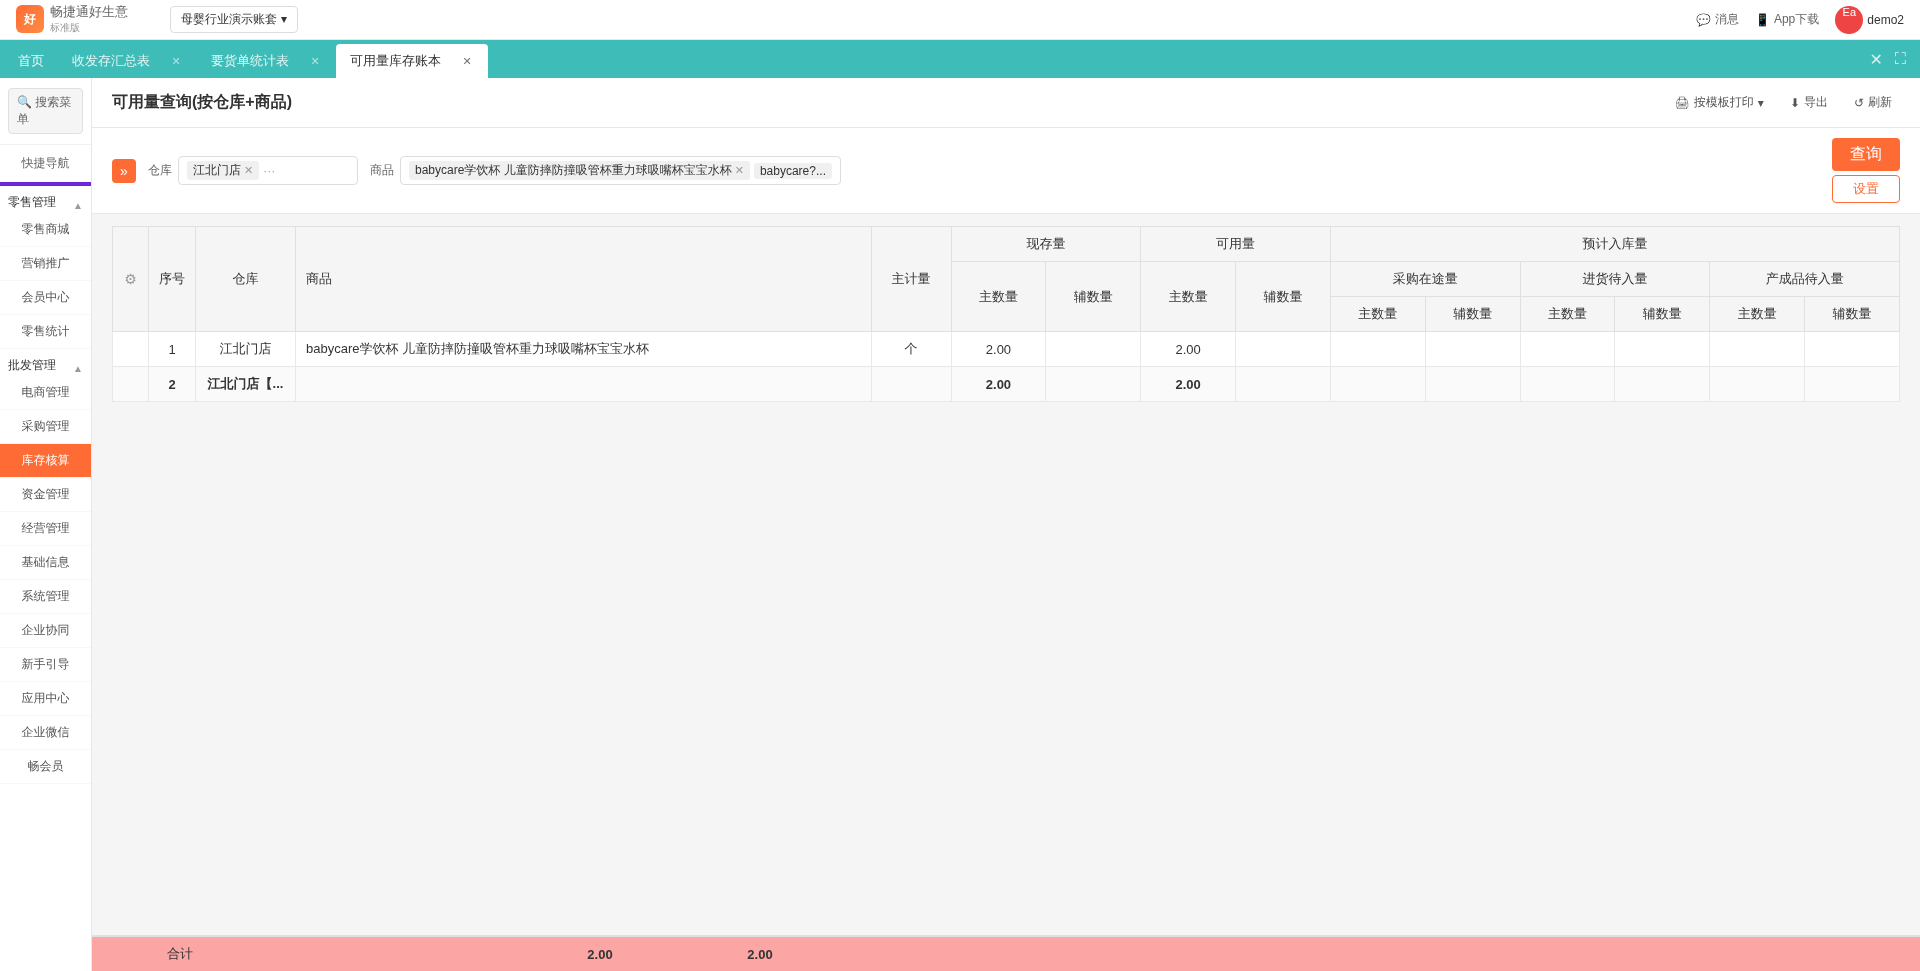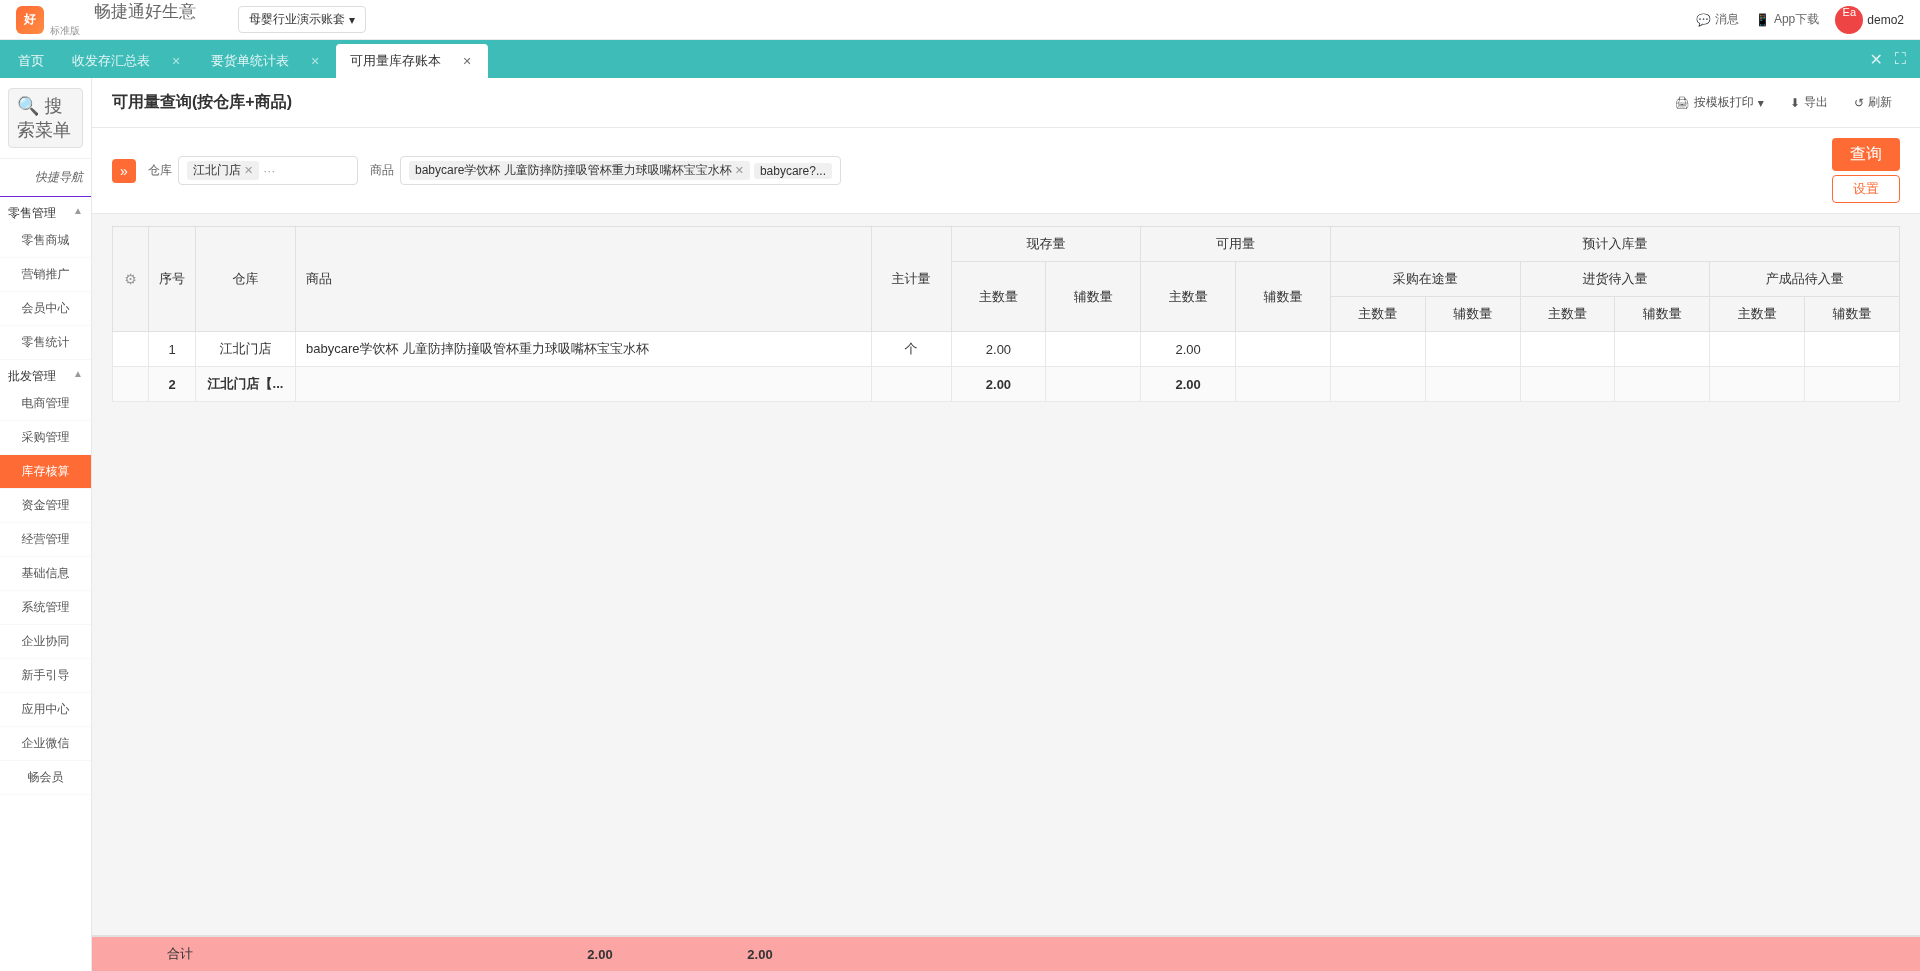--- a/index.html
+++ b/index.html
@@ -12,21 +12,21 @@
       border-bottom: 1px solid #e8e8e8;
       display: flex;
       align-items: center;
       padding: 0 16px;
       justify-content: space-between;
       flex-shrink: 0;
     }
     .top-header-left { display: flex; align-items: center; gap: 12px; }
     .logo-area { display: flex; align-items: center; gap: 6px; }
     .logo-icon { width: 28px; height: 28px; background: linear-gradient(135deg, #ff6b35, #ff8c42); border-radius: 6px; display: flex; align-items: center; justify-content: center; color: white; font-size: 12px; font-weight: bold; }
-    .logo-text { font-size: 17px; color: #666; line-height: 1.3; margin-left: 44px; }
+    .logo-text { font-size: 13px; color: #666; line-height: 1.3; }
     .logo-sub { font-size: 10px; color: #999; }
     .tenant-selector { display: flex; align-items: center; gap: 4px; border: 1px solid #ddd; border-radius: 4px; padding: 4px 10px; cursor: pointer; font-size: 12px; color: #333; background: #fff; margin-left: 30px; }
     .top-header-right { display: flex; align-items: center; gap: 16px; }
     .header-btn { display: flex; align-items: center; gap: 4px; font-size: 12px; color: #666; cursor: pointer; }
     .user-avatar { width: 28px; height: 28px; border-radius: 50%; background: #ef4444; display: flex; align-items: flex-start; justify-content: center; color: white; font-size: 11px; }
     .user-name { font-size: 12px; color: #333; cursor: pointer; }
 
     
     .tab-bar {
       height: 38px;
@@ -91,38 +91,37 @@
     .sidebar-search {
       padding: 10px 8px;
       border-bottom: 1px solid #f0f0f0;
     }
     .sidebar-search-btn {
       width: 100%;
       background: #f5f5f5;
       border: 1px solid #e0e0e0;
       border-radius: 4px;
       padding: 5px 8px;
-      font-size: 18px;
+      font-size: 12px;
       color: #666;
       cursor: pointer;
       text-align: left;
     }
     .sidebar-nav-item {
       padding: 10px 8px;
       font-size: 12px;
       color: #666;
       cursor: pointer;
-      border-bottom: 1px solid #6d28d9;
-      text-align: right;
-      font-style: italic;
+      border-bottom: 4px solid #6d28d9;
+      text-align: center;
     }
     .sidebar-section {
       padding: 8px 8px 2px;
       display: flex;
-      align-items: flex-start;
+      align-items: flex-end;
       justify-content: space-between;
       font-size: 12px;
       color: #333;
       font-weight: 500;
       cursor: pointer;
     }
     .sidebar-section .arrow { font-size: 10px; color: #999; }
     .sidebar-item {
       padding: 8px 6px;
       font-size: 12px;

